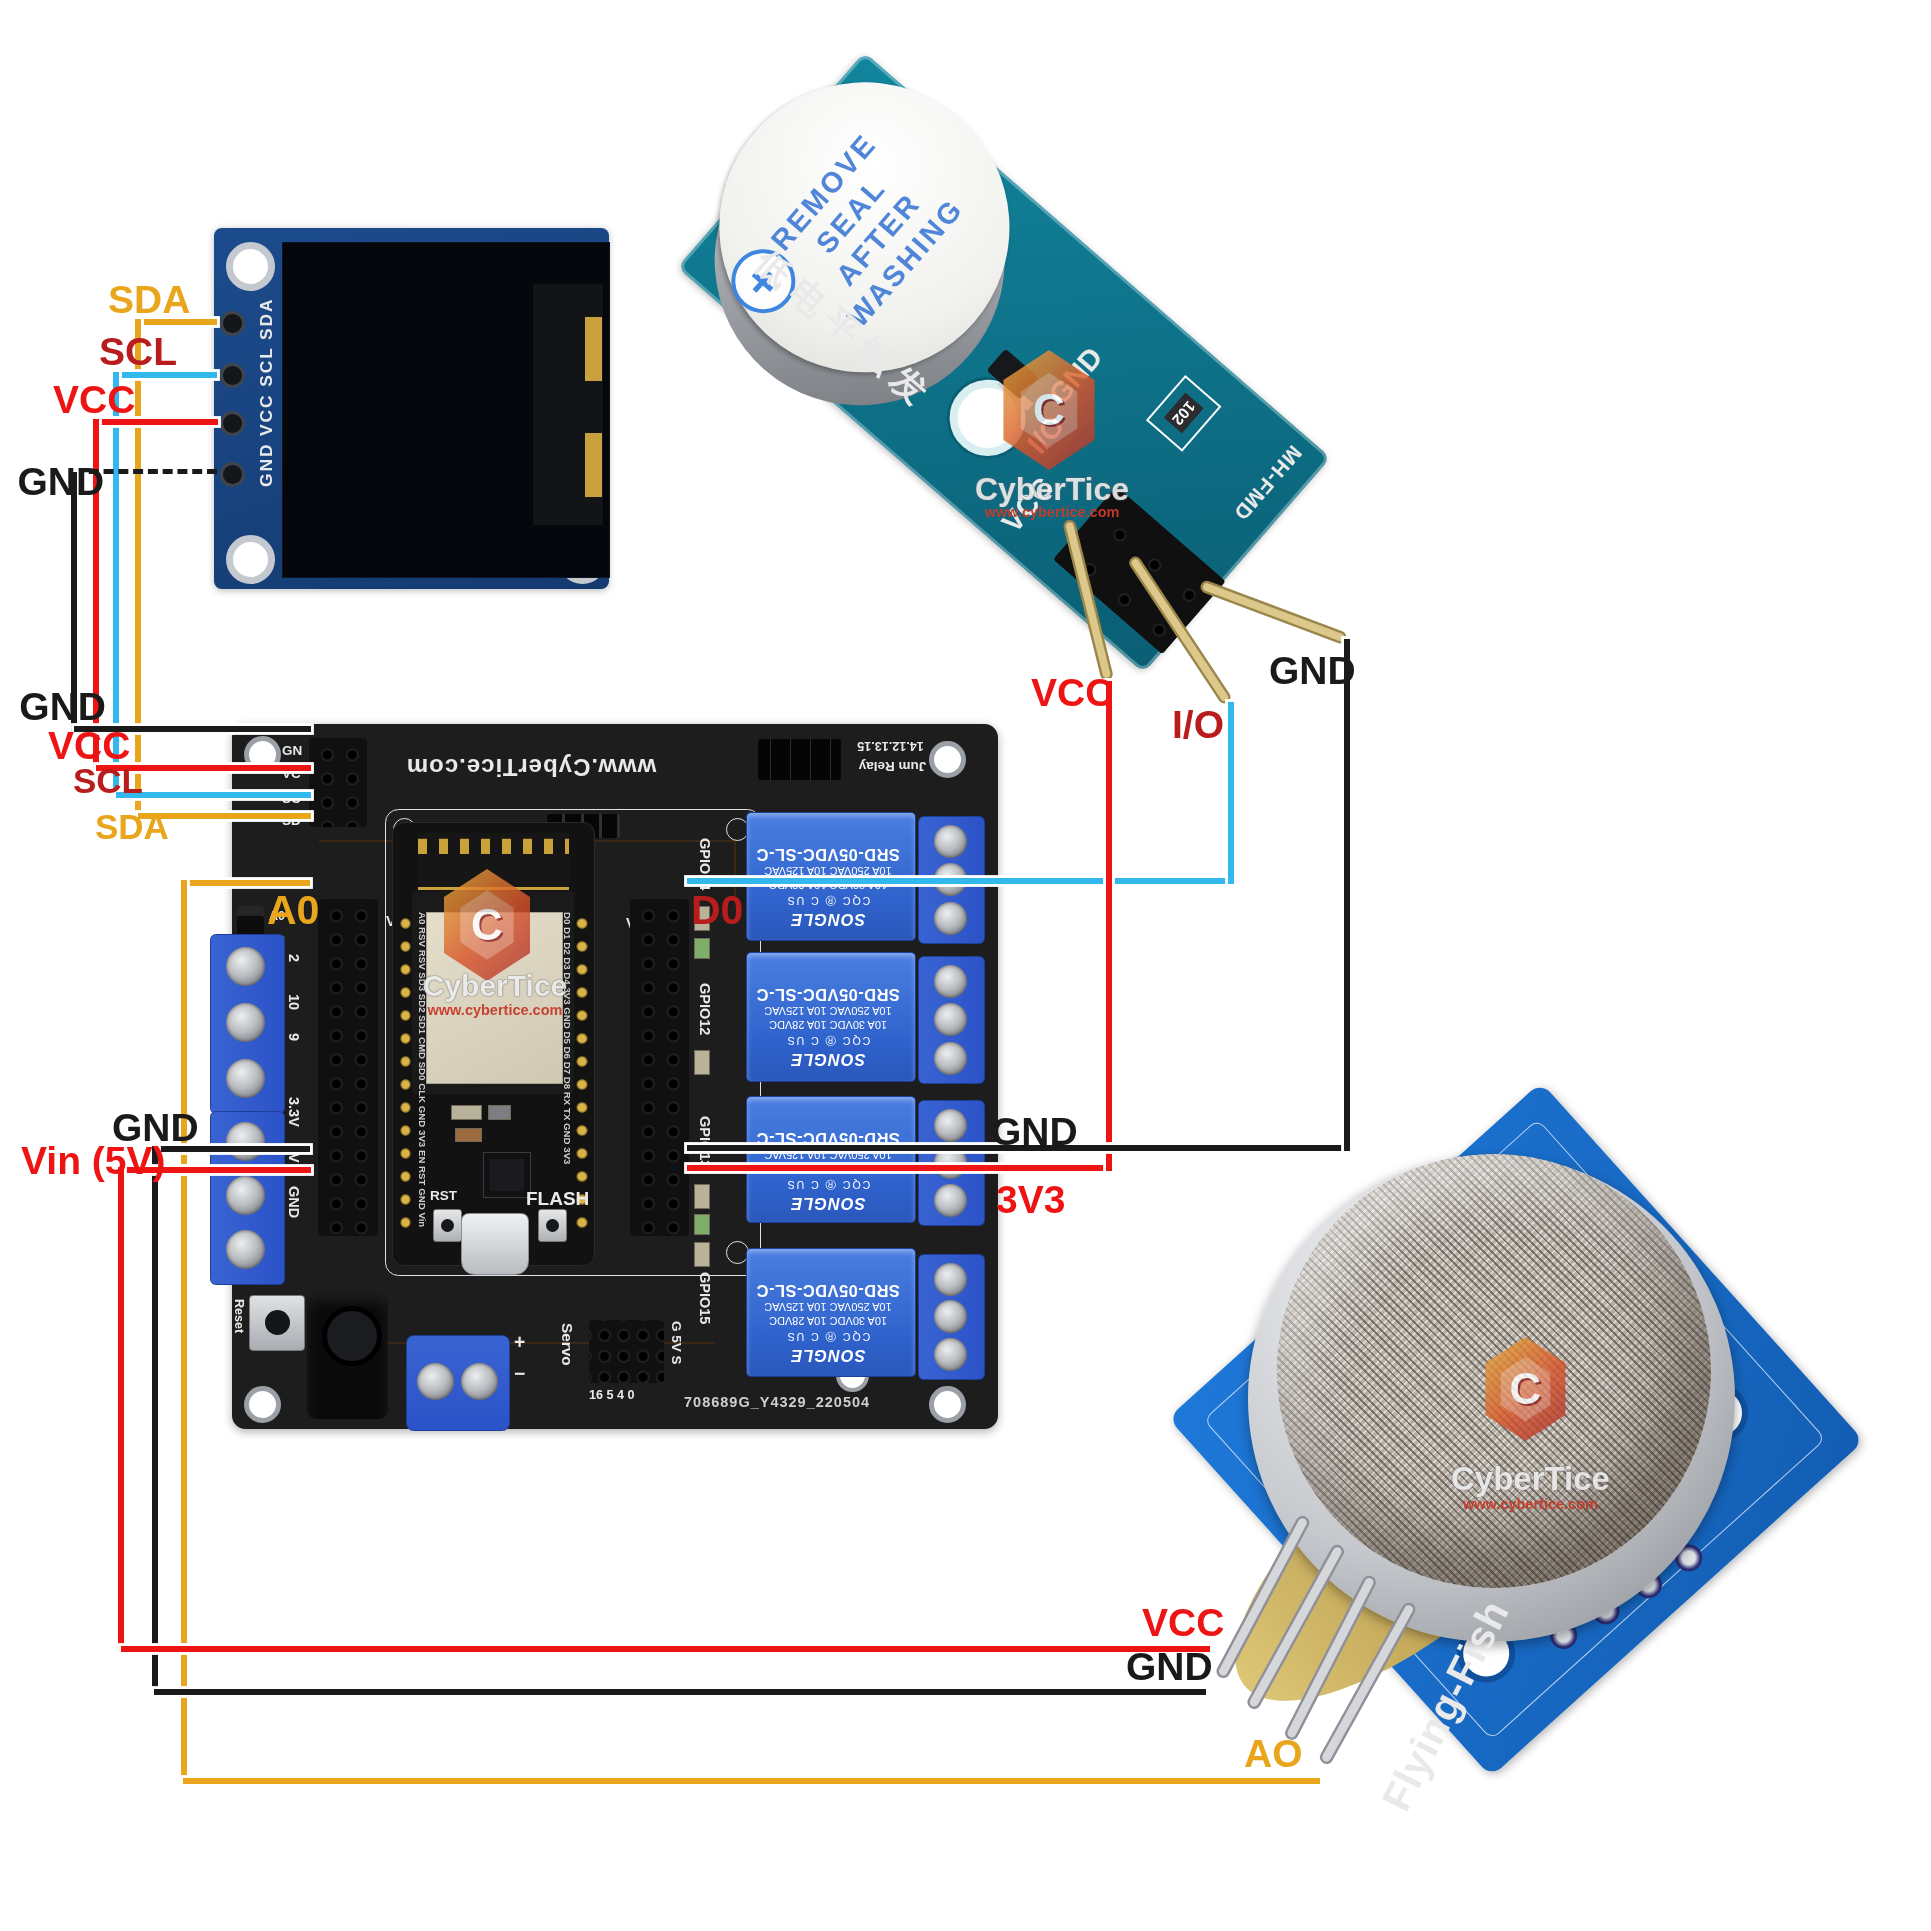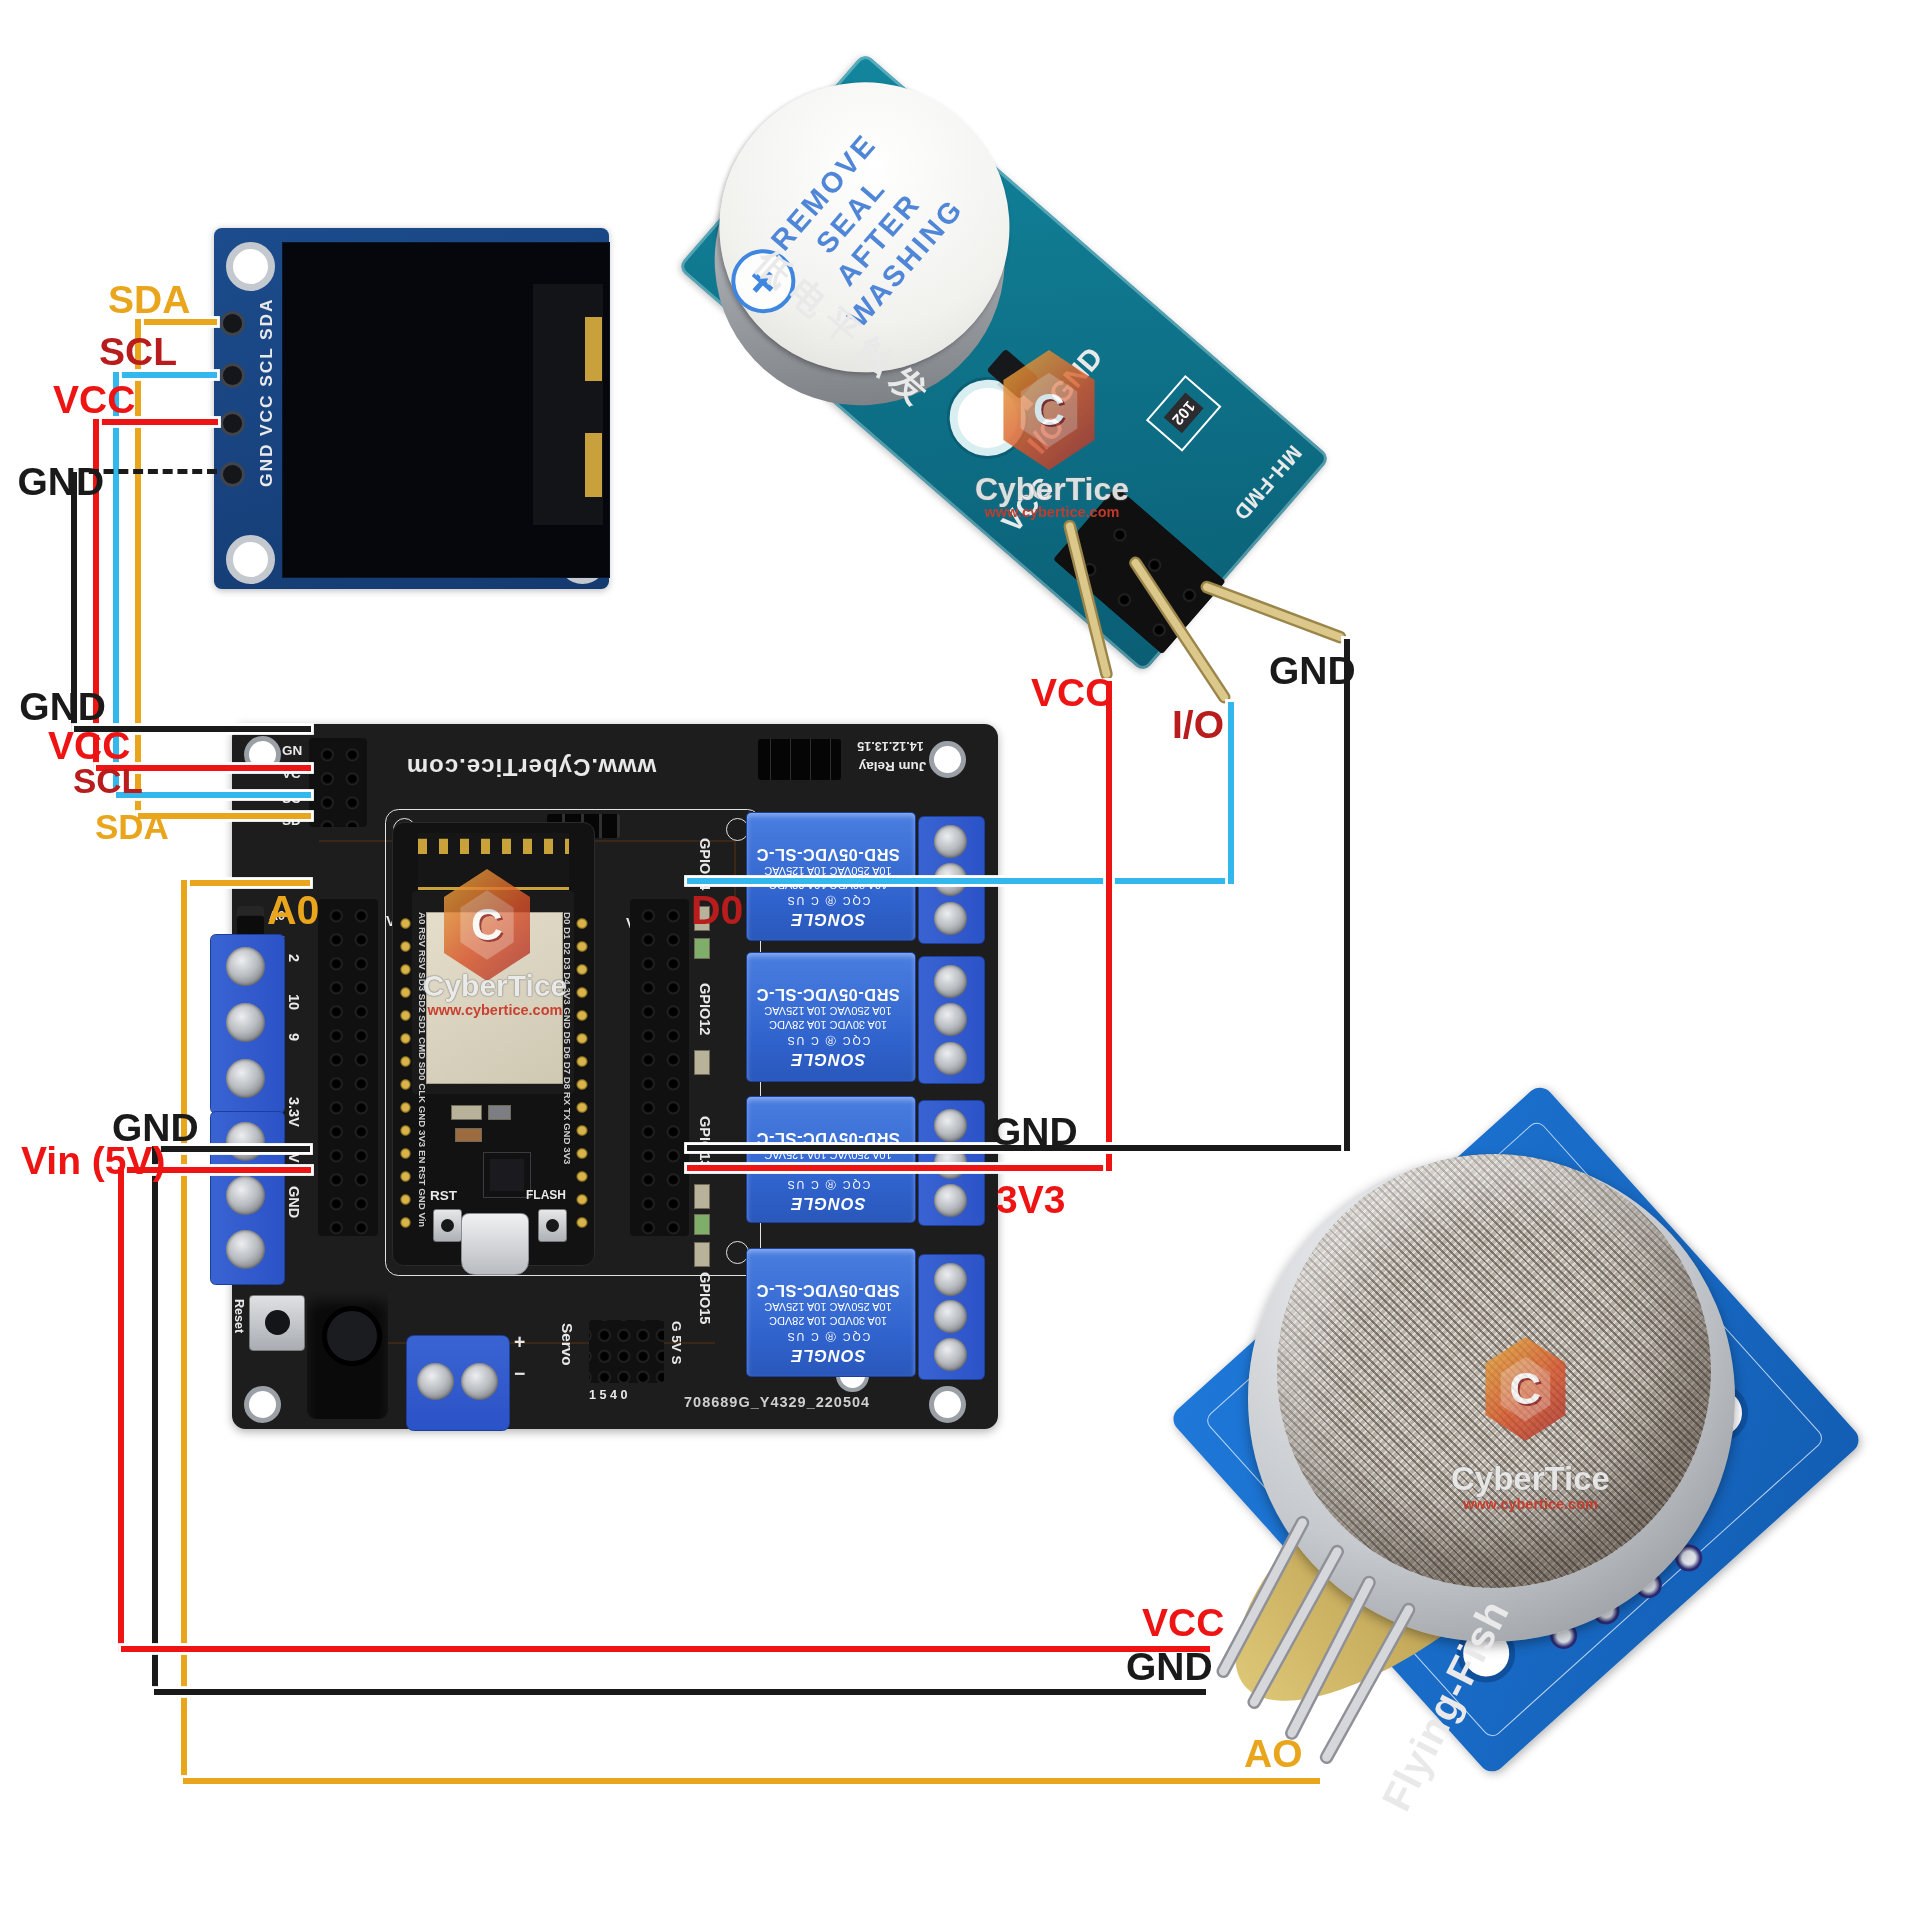--- a/index.html
+++ b/index.html
@@ -149,21 +149,21 @@
       </div>
       <div class="padcol" style="left:5.8px;top:89px;height:324px;"></div>
       <div class="padcol" style="left:182px;top:89px;height:324px;"></div>
       <div class="silk rot90" style="left:35px;top:89px;font-size:9.7px;color:#cfcfcf;">A0 RSV RSV SD3 SD2 SD1 CMD SD0 CLK GND 3V3 EN RST GND Vin</div>
       <div class="silk rot90" style="left:180px;top:89px;font-size:9.7px;color:#cfcfcf;">D0 D1 D2 D3 D4 3V3 GND D5 D6 D7 D8 RX TX GND 3V3</div>
       <div class="smd" style="left:58px;top:282px;width:29px;height:12.6px;"></div>
       <div class="smd" style="left:95px;top:282px;width:21px;height:12.6px;background:#7d7d84;"></div>
       <div class="smd" style="left:62px;top:305px;width:25px;height:11.6px;background:#9c6b3f;"></div>
       <div style="position:absolute;left:90px;top:329px;width:46px;height:44px;background:#1b1b1f;border:1px solid #3a3a40;box-shadow:inset 0 0 0 5.8px #111;"></div>
       <div class="silk" style="left:37px;top:365px;font-size:13.5px;">RST</div>
-      <div class="silk" style="left:133px;top:365px;font-size:12px;">FLASH</div>
+      <div class="silk" style="left:133px;top:365px;font-size:19px;">FLASH</div>
       <div class="btn" style="left:40px;top:386px;width:27px;height:31px;">
           <i></i>
         </div>
       <div class="btn" style="left:145px;top:386px;width:27px;height:31px;">
           <i></i>
         </div>
       <div style="position:absolute;left:68px;top:390px;width:66px;height:60px;background:linear-gradient(180deg,#f0f1f3,#b9bcc0);border:1.9px solid #8a8d92;border-radius:7.7px 7.7px 13.5px 13.5px;"></div>
     </div>
 
     <div class="silk rot90" style="left:481px;top:114px;font-size:14.5px;">GPIO14</div>
@@ -262,21 +262,21 @@
     <div style="position:absolute;left:174px;top:611px;width:102px;height:94px;background:linear-gradient(180deg,#3a63d2,#2b53c8);border:1.9px solid #1c3f9c;border-radius:7.7px;">
       <div class="screw" style="left:9.7px;top:27px;width:37px;height:37px;"></div>
       <div class="screw" style="left:54px;top:27px;width:37px;height:37px;"></div>
     </div>
     <div class="silk" style="left:282px;top:608px;font-size:19.3px;">+</div>
     <div class="silk" style="left:282px;top:639px;font-size:19.3px;">−</div>
 
     <div class="socket" style="left:357px;top:596px;width:75px;height:63px;background-size:19.3px 21px;"></div>
     <div class="silk rot90" style="left:344px;top:599px;font-size:15.4px;">Servo</div>
     <div class="silk rot90" style="left:452px;top:597px;font-size:13.5px;">G 5V S</div>
-    <div class="silk" style="left:357px;top:664px;font-size:12.6px;">1  5  4  0</div>
+    <div class="silk" style="left:357px;top:664px;font-size:12.6px;">16  5  4  0</div>
     <div class="silk" style="left:452px;top:670px;font-size:14.5px;letter-spacing:1px;color:#cfcfcf;">708689G_Y4329_220504</div>
   </div>
 
   <div style="position:absolute;left:1265px;top:1188px;width:502px;height:483px;transform:rotate(-42deg);background:linear-gradient(150deg,#1e78d8,#135eb4);border-radius:13.5px;box-shadow:0 2.9px 9.7px rgba(0,0,0,.3);">
     <div style="position:absolute;left:25px;top:25px;width:448px;height:429px;border:1.9px solid rgba(255,255,255,.7);border-radius:9.7px;"></div>
     <div class="hole" style="left:50px;top:359px;width:46px;height:46px;border:6.8px solid #0f4f9c;"></div>
     <div class="hole" style="left:384px;top:336px;width:46px;height:46px;border:6.8px solid #0f4f9c;"></div>
     <div class="hole" style="left:409px;top:68px;width:46px;height:46px;border:6.8px solid #0f4f9c;"></div>
     <div style="position:absolute;left:135px;top:413px;width:27px;height:27px;border-radius:50%;background:radial-gradient(circle,#dfe3e8 34%,#2a2a72 60%);"></div>
     <div style="position:absolute;left:183px;top:423px;width:27px;height:27px;border-radius:50%;background:radial-gradient(circle,#dfe3e8 34%,#2a2a72 60%);"></div>

